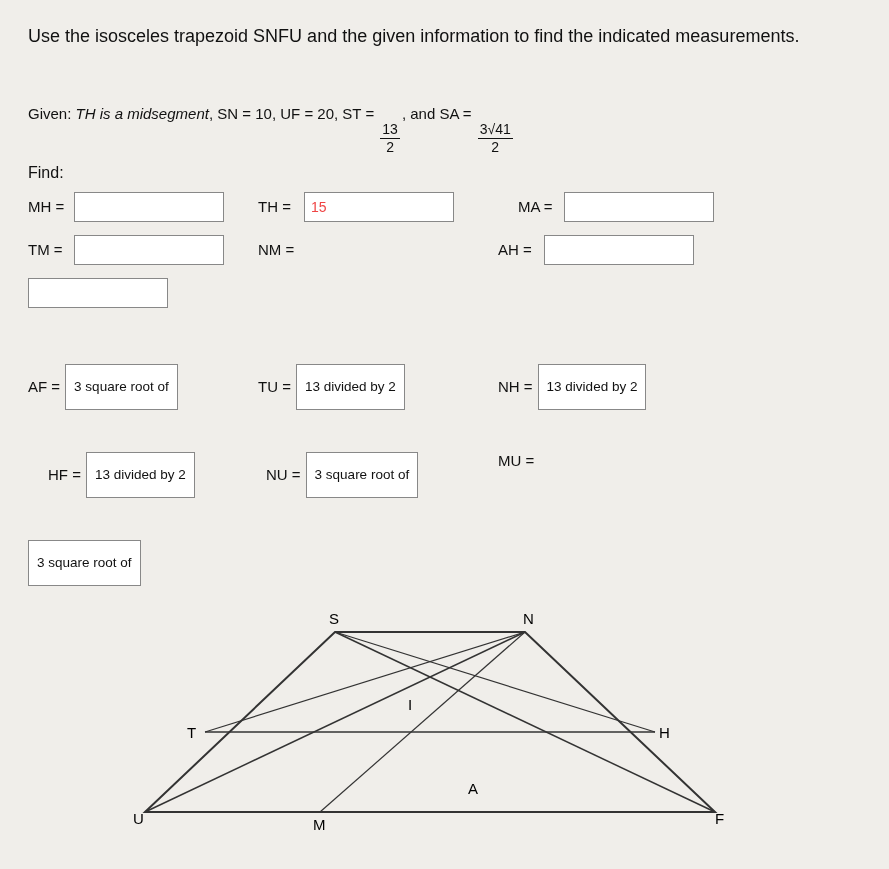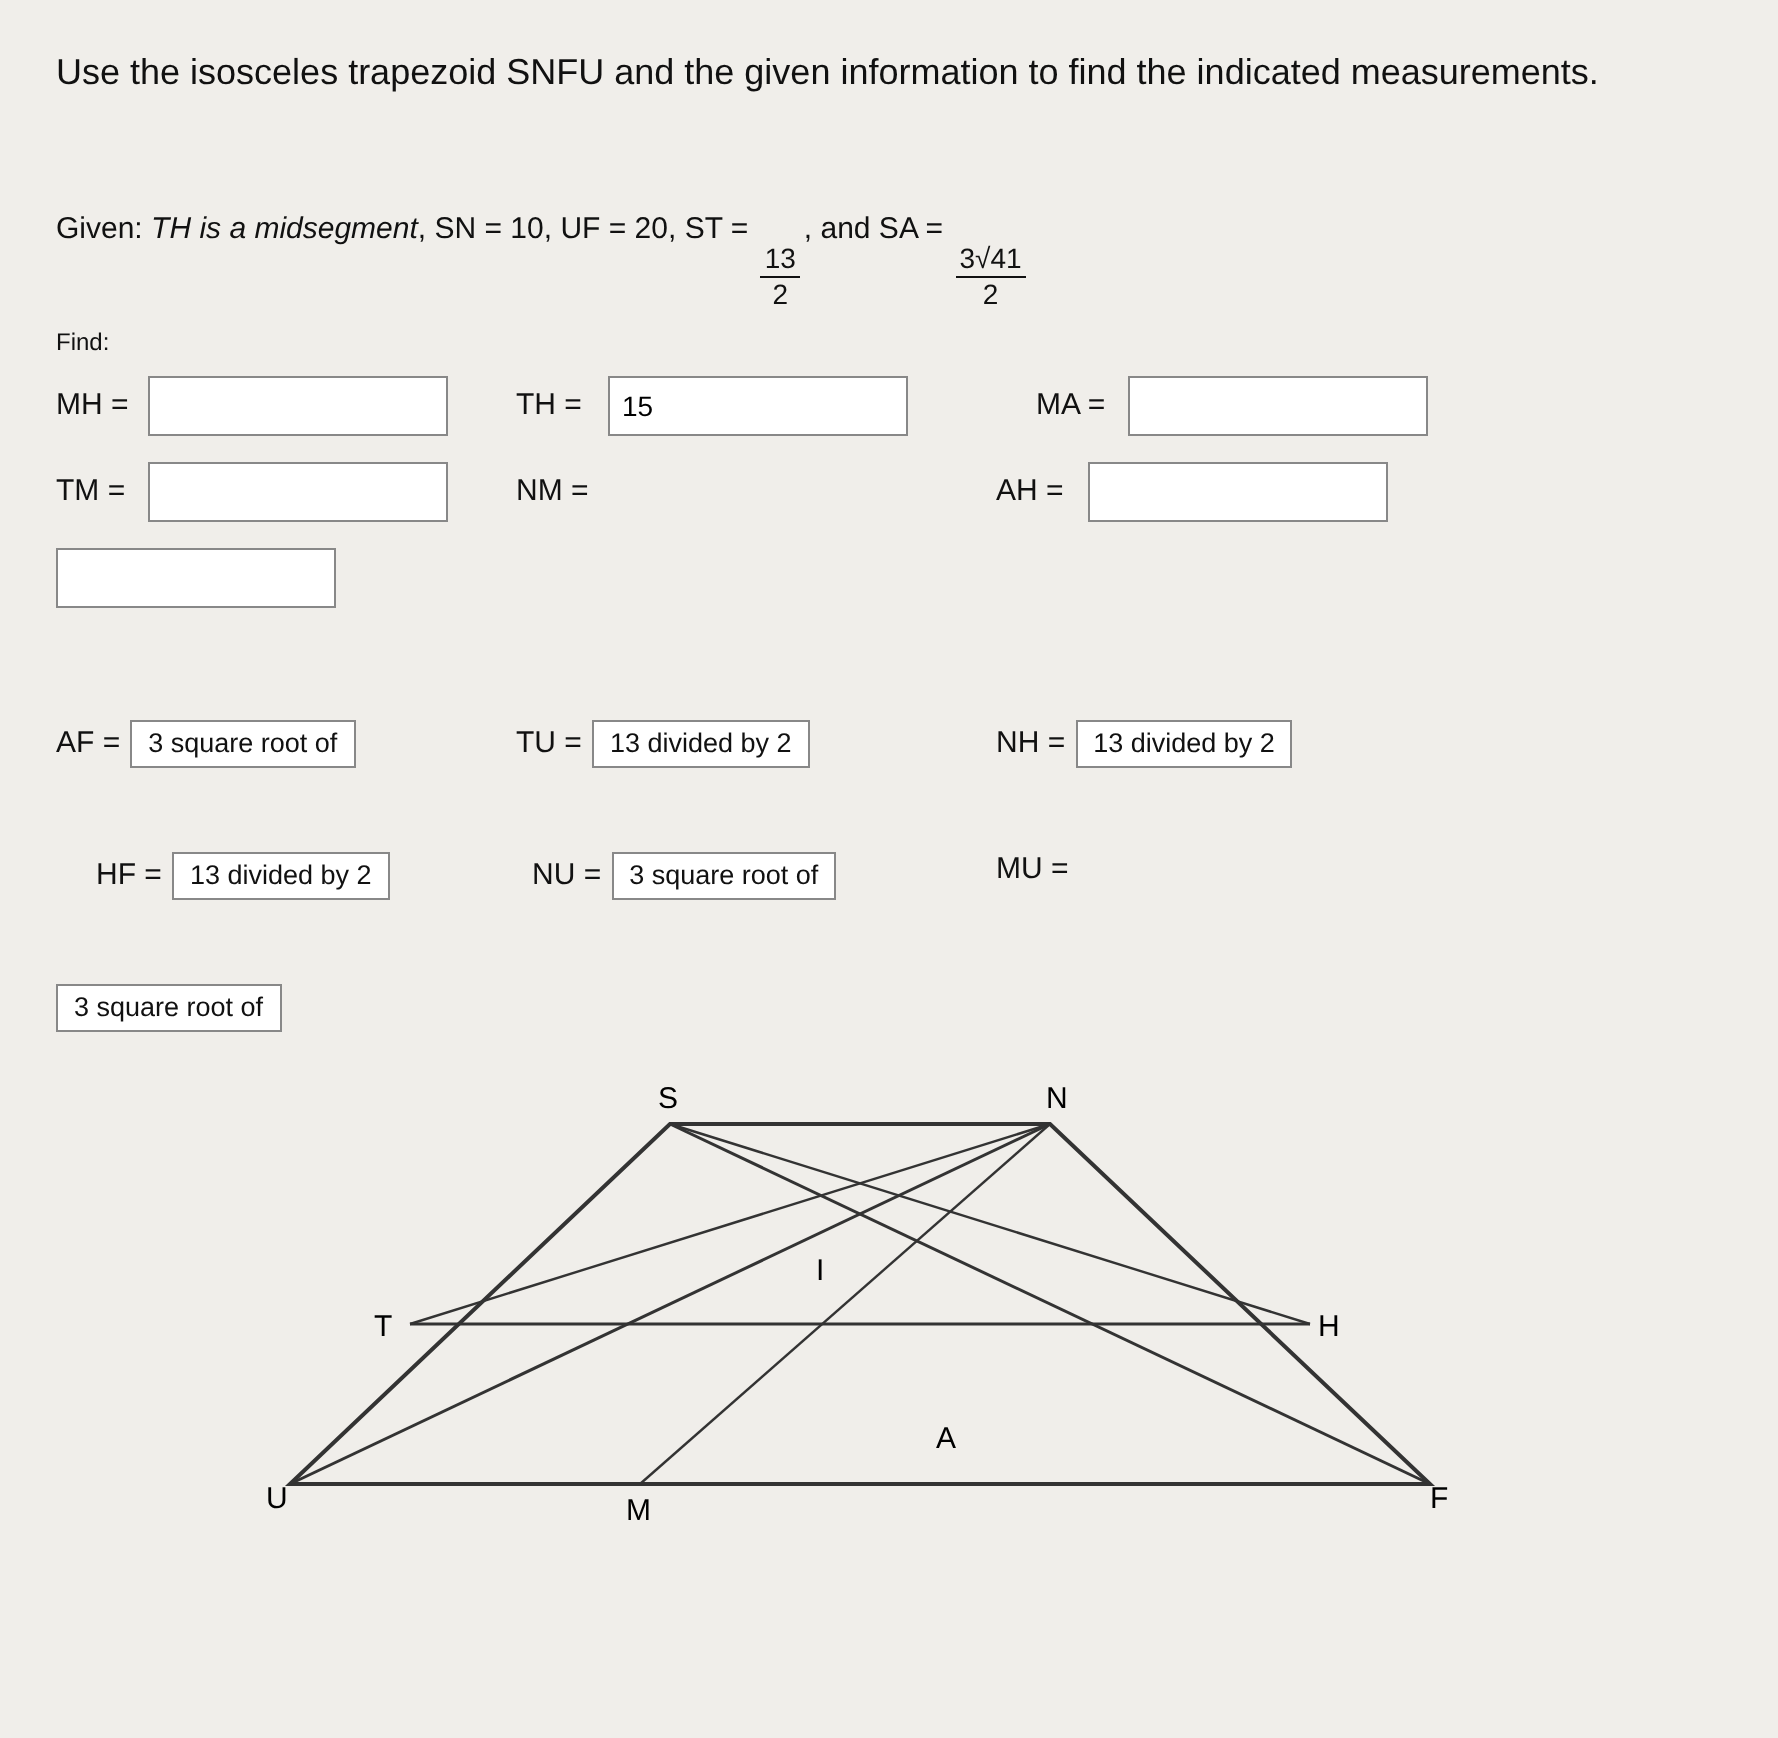--- a/index.html
+++ b/index.html
@@ -30,21 +30,21 @@
       display: inline-flex;
       flex-direction: column;
       align-items: center;
       vertical-align: middle;
       margin: 0 2px;
       font-size: 14px;
     }
     .fraction .num { border-bottom: 1.5px solid #111; padding: 0 2px; line-height: 1.2; margin-top: 47px; }
     .fraction .den { padding: 0 2px; line-height: 1.2; }
     .find-label {
-      font-size: 12px;
+      font-size: 16px;
       font-weight: 400;
       margin-bottom: 10px;
     }
     .fields-grid {
       display: grid;
       grid-template-columns: 230px 240px 240px;
       grid-template-rows: auto auto auto;
       row-gap: 13px;
       margin-bottom: 20px;
     }
@@ -58,21 +58,21 @@
       background: #fff;
       height: 30px;
       min-width: 120px;
       padding: 2px 6px;
       font-size: 14px;
       display: flex;
       align-items: center;
     }
     .input-box.filled {
       font-size: 14px;
-      color: #000000;
+      color: #ef4444;
     }
     .input-box.wide { min-width: 150px; }
     
     .answers-grid {
       display: grid;
       grid-template-columns: 230px 240px 240px;
       row-gap: 6px;
       margin-bottom: 16px;
     }
     .ans-cell {
@@ -84,21 +84,21 @@
     }
     .ans-row {
       display: flex;
       align-items: center;
       gap: 5px;
     }
     .ans-label { font-size: 15px; white-space: nowrap; }
     .ans-filled {
       border: 1.5px solid #888;
       background: #fff;
-      height: 24px;
+      height: 46px;
       padding: 2px 8px;
       font-size: 13.5px;
       display: flex;
       align-items: center;
       white-space: nowrap;
     }
     
     .diagram-container {
       display: flex;
       justify-content: center;

